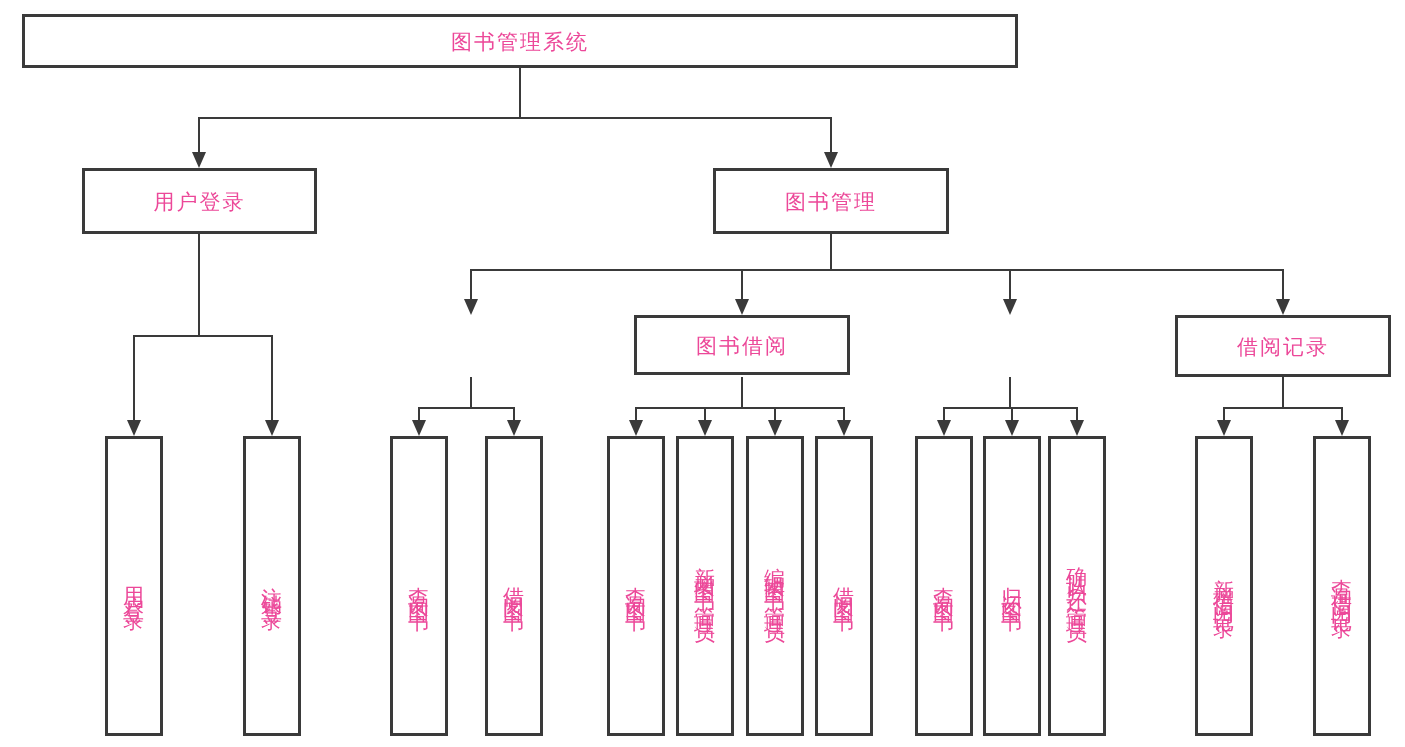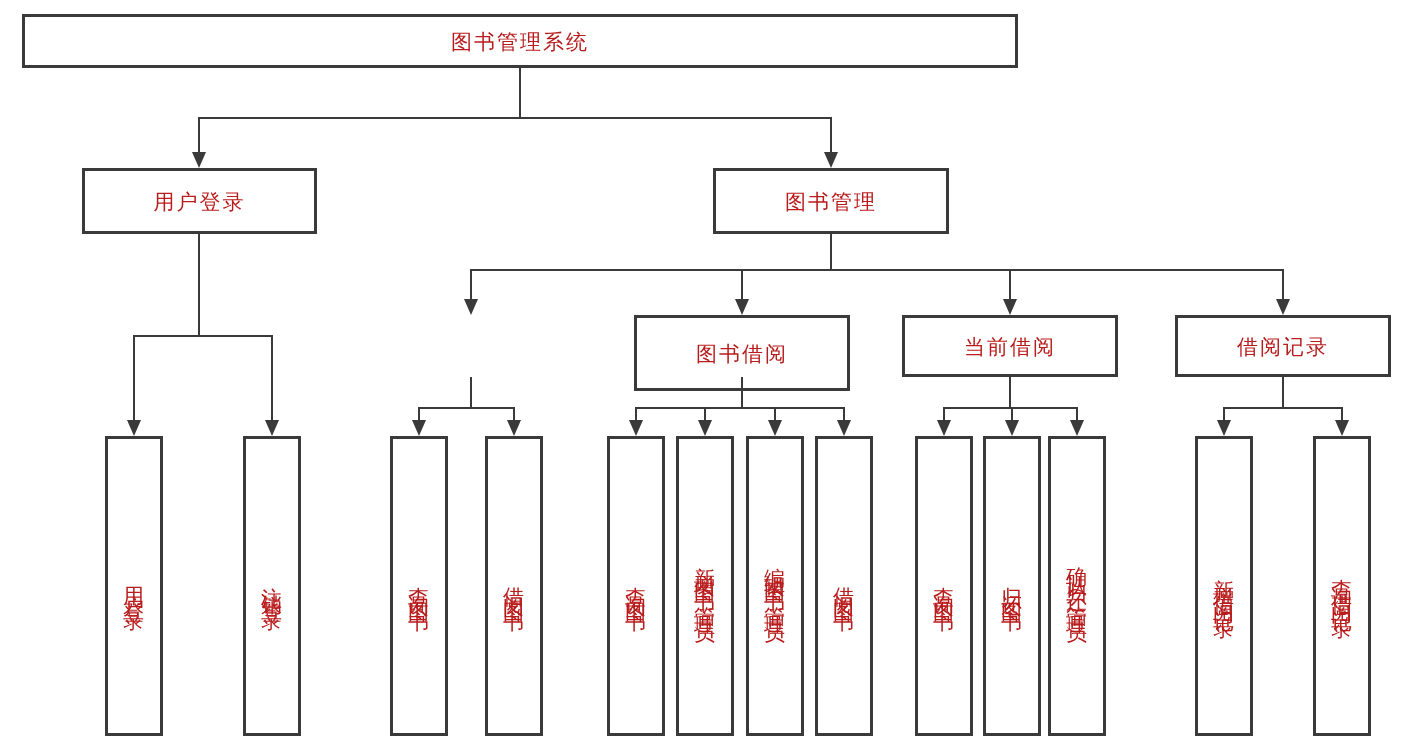--- a/index.html
+++ b/index.html
@@ -8,21 +8,21 @@
     width:1405px;height:747px;
     background:#ffffff;
     font-family:"Liberation Sans","DejaVu Sans",sans-serif;
     overflow:hidden;
   }
   .node{
     position:absolute;
     box-sizing:border-box;
     background:#ffffff;
     border:3px solid #3a3a3a;
-    color:#b91c1c;
+    color:#ec4899;
     display:flex;
     align-items:center;
     justify-content:center;
     font-size:21px;
     letter-spacing:2px;
     text-align:center;
     line-height:1;
     white-space:nowrap;
   }
   .vnode{
@@ -53,22 +53,21 @@
 </head>
 <body>
 
 <div id="stage">
 
   <div class="node" style="left:22px;top:14px;width:996px;height:54px">图书管理系统</div>
 
   <div class="node" style="left:82px;top:168px;width:235px;height:66px">用户登录</div>
   <div class="node" style="left:713px;top:168px;width:236px;height:66px">图书管理</div>
 
-  <div class="node" style="left:634px;top:315px;width:216px;height:76px">图书借阅</div>
-  <div class="node" style="left:902px;top:315px;width:216px;height:62px">当前借阅</div>
+  <div class="node" style="left:634px;top:315px;width:216px;height:60px">图书借阅</div>
   <div class="node" style="left:1175px;top:315px;width:216px;height:62px">借阅记录</div>
 
   <div class="node vnode" style="left:105px;top:436px;width:58px;height:300px">用户登录</div>
   <div class="node vnode" style="left:243px;top:436px;width:58px;height:300px">注销登录</div>
 
   <div class="node vnode" style="left:390px;top:436px;width:58px;height:300px">查询图书</div>
   <div class="node vnode" style="left:485px;top:436px;width:58px;height:300px">借阅图书</div>
 
   <div class="node vnode" style="left:607px;top:436px;width:58px;height:300px">查询图书</div>
   <div class="node vnode" style="left:676px;top:436px;width:58px;height:300px">新增图书（管理员）</div>

